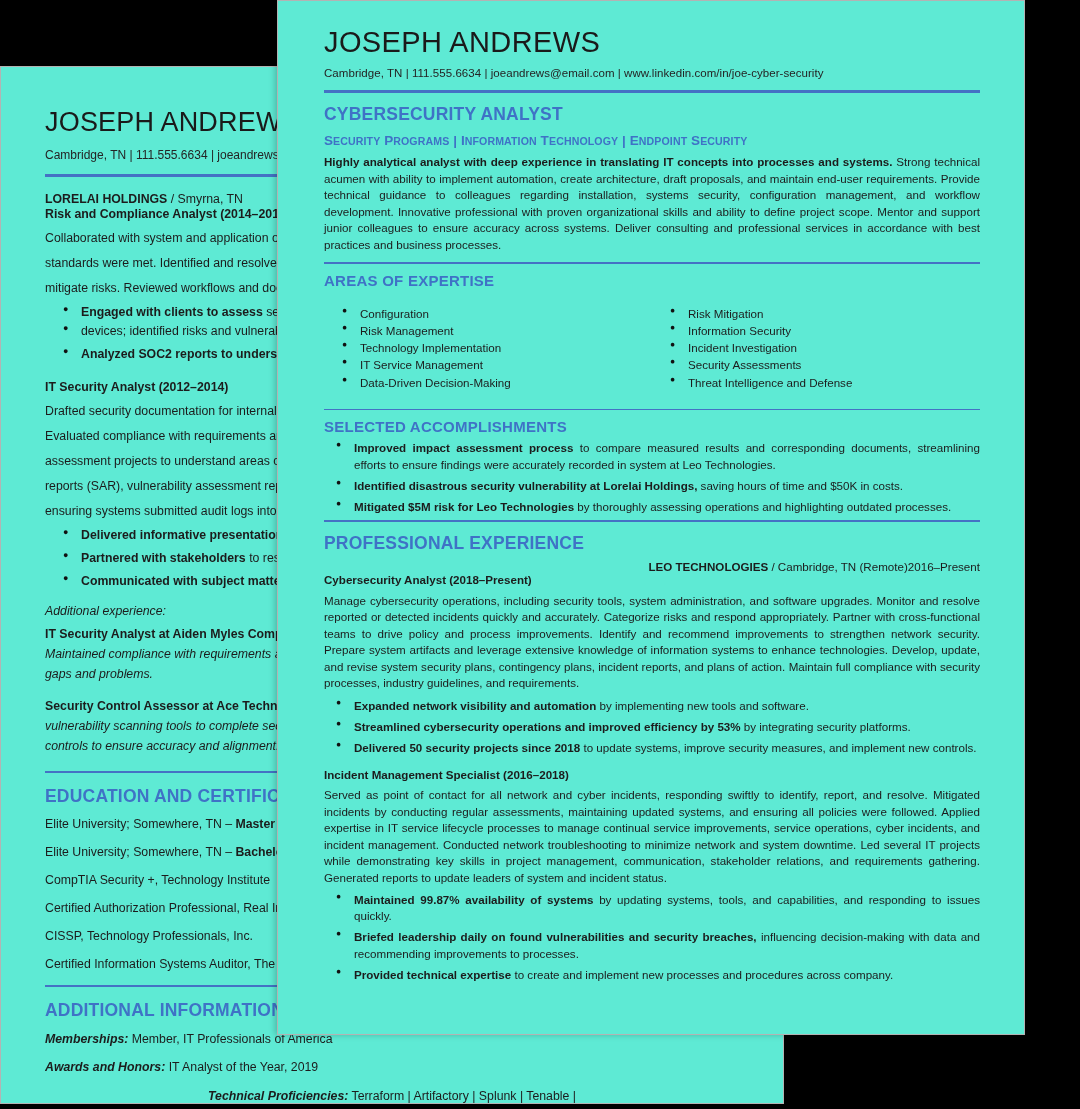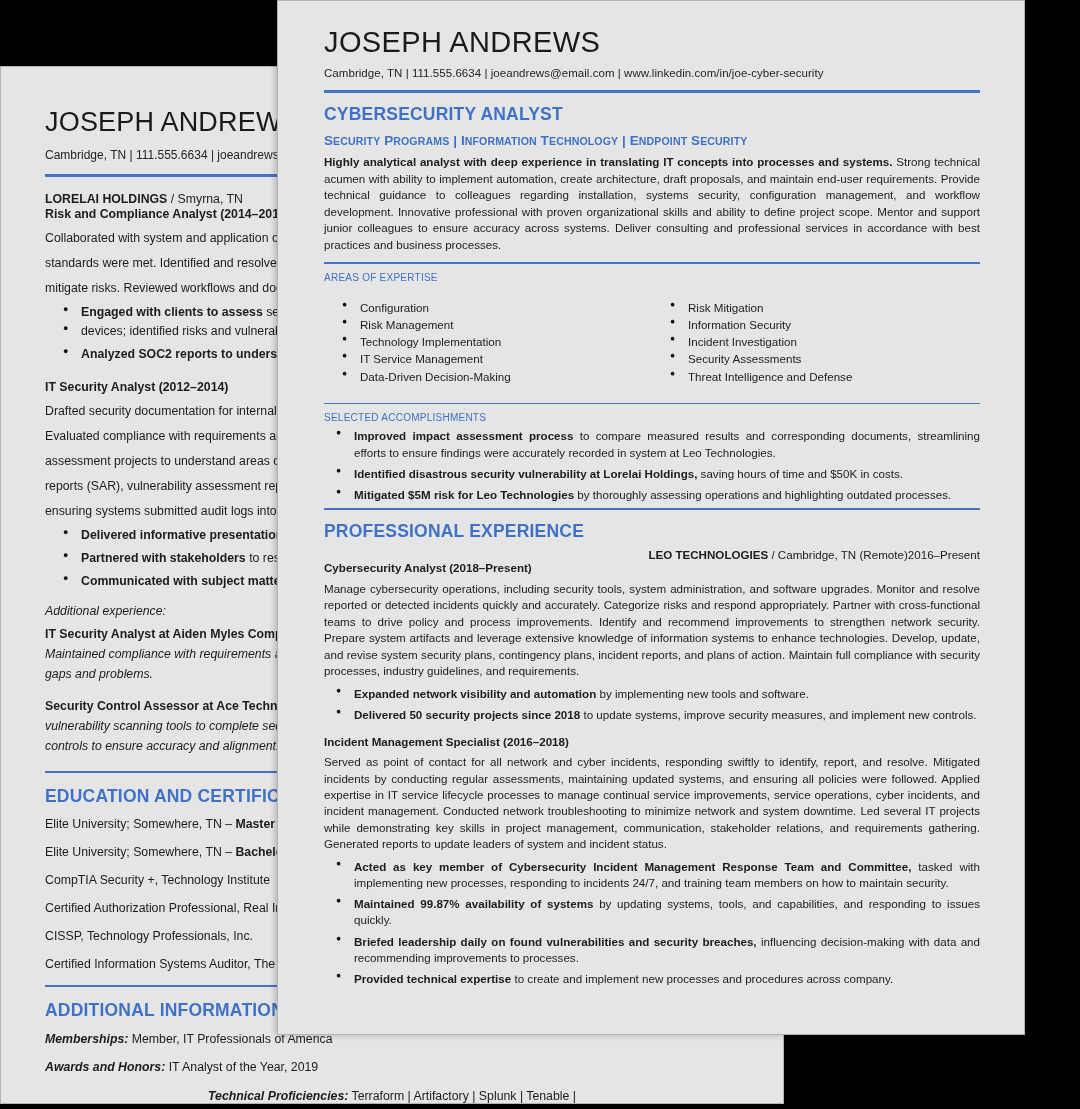--- a/index.html
+++ b/index.html
@@ -7,21 +7,21 @@
     width:1080px;height:1109px;
     background:#000000;
     font-family:"Liberation Sans", sans-serif;
     overflow:hidden;
     position:relative;
   }
 
   
   .sheet{
     position:absolute;
-    background:#e5e5e5;
+    background:#5eead4;
     box-sizing:border-box;
     overflow:hidden;
   }
 
   
   #back-page{
     left:0px; top:66px;
     width:784px; height:1038px;
     border:1px solid #b3b3b3;
     padding:40px 44px 0 44px;
@@ -82,22 +82,22 @@
   .summary{
     font-size:11.6px;
     line-height:1.42;
     color:#1c1c1c;
     text-align:justify;
     margin:0 0 9px 0;
   }
   .summary b{font-weight:700;}
   .subheading{
     color:#3f72c6;
-    font-size:10px;
-    font-weight:400;
+    font-size:15px;
+    font-weight:700;
     letter-spacing:.25px;
     margin:8px 0 5px 0;
   }
 
   
   .skills{
     display:flex;
     gap:0px;
     margin:0 0 6px 0;
   }
@@ -308,26 +308,26 @@
   <div class="bigheading">PROFESSIONAL EXPERIENCE</div>
 
   <div class="joblineRow">
     <div><span class="co">LEO TECHNOLOGIES</span><span> / Cambridge, TN (Remote)</span></div>
     <div>2016–Present</div>
   </div>
   <div class="jobtitle">Cybersecurity Analyst (2018–Present)</div>
   <div class="jobpara">Manage cybersecurity operations, including security tools, system administration, and software upgrades. Monitor and resolve reported or detected incidents quickly and accurately. Categorize risks and respond appropriately. Partner with cross-functional teams to drive policy and process improvements. Identify and recommend improvements to strengthen network security. Prepare system artifacts and leverage extensive knowledge of information systems to enhance technologies. Develop, update, and revise system security plans, contingency plans, incident reports, and plans of action. Maintain full compliance with security processes, industry guidelines, and requirements.</div>
   <ul class="acc">
     <li><b>Expanded network visibility and automation</b><span> by implementing new tools and software.</span></li>
+    <li><b>Streamlined cybersecurity operations and improved efficiency by 53%</b><span> by integrating security platforms.</span></li>
     <li><b>Delivered 50 security projects since 2018</b><span> to update systems, improve security measures, and implement new controls.</span></li>
   </ul>
 
   <div class="jobtitle2">Incident Management Specialist (2016–2018)</div>
   <div class="jobpara">Served as point of contact for all network and cyber incidents, responding swiftly to identify, report, and resolve. Mitigated incidents by conducting regular assessments, maintaining updated systems, and ensuring all policies were followed. Applied expertise in IT service lifecycle processes to manage continual service improvements, service operations, cyber incidents, and incident management. Conducted network troubleshooting to minimize network and system downtime. Led several IT projects while demonstrating key skills in project management, communication, stakeholder relations, and requirements gathering. Generated reports to update leaders of system and incident status.</div>
   <ul class="acc">
-    <li><b>Acted as key member of Cybersecurity Incident Management Response Team and Committee,</b><span> tasked with implementing new processes, responding to incidents 24/7, and training team members on how to maintain security.</span></li>
     <li><b>Maintained 99.87% availability of systems</b><span> by updating systems, tools, and capabilities, and responding to issues quickly.</span></li>
     <li><b>Briefed leadership daily on found vulnerabilities and security breaches,</b><span> influencing decision-making with data and recommending improvements to processes.</span></li>
     <li><b>Provided technical expertise</b><span> to create and implement new processes and procedures across company.</span></li>
   </ul>
 </div>
 
 <div id="black-bottom-right"></div>
 
 </body></html>

